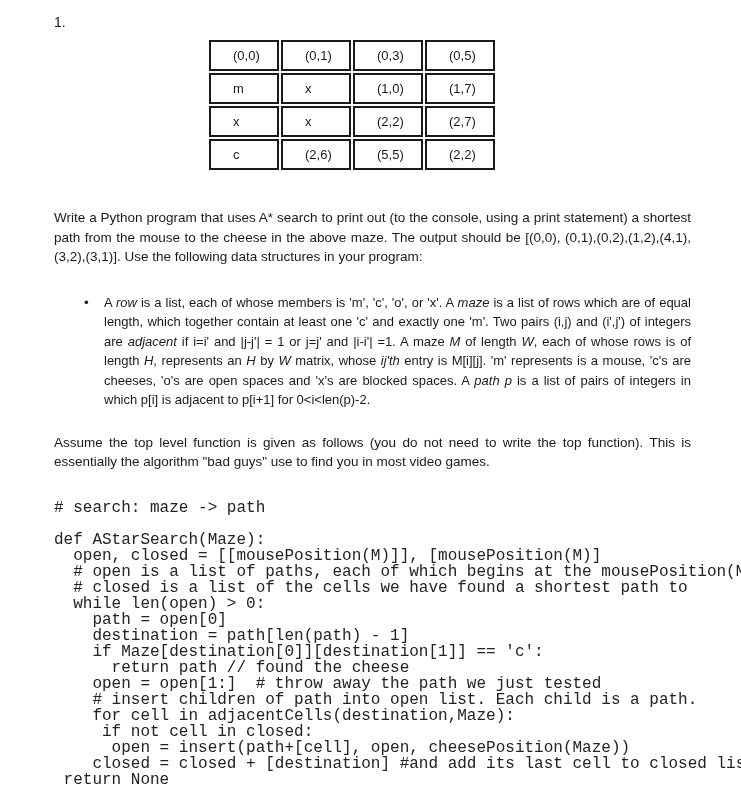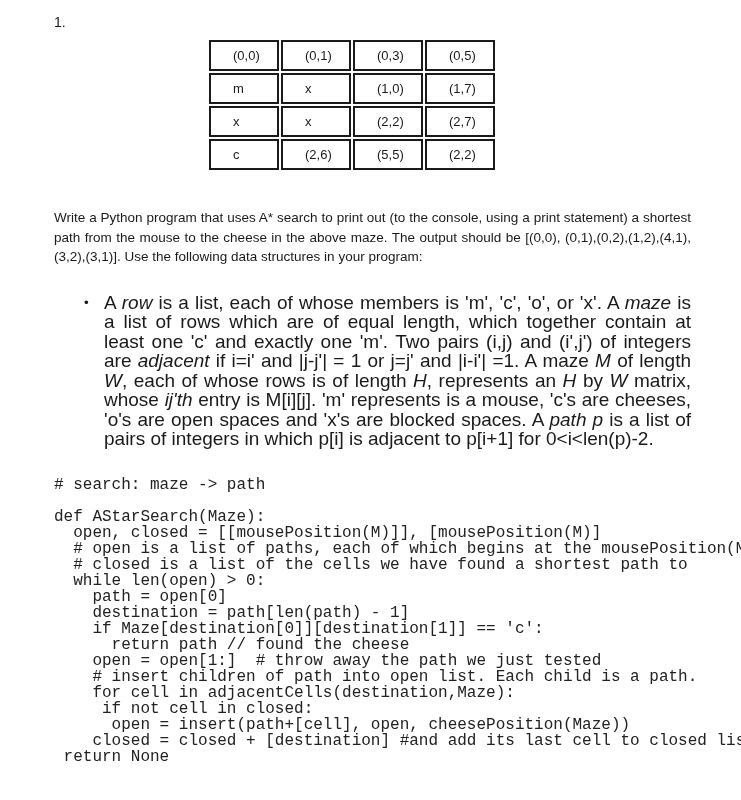--- a/index.html
+++ b/index.html
@@ -58,21 +58,21 @@
     box-sizing: border-box;
   }
   .bullet-marker {
     position: absolute;
     left: 30px;
     top: 0;
     font-size: 13.5px;
     line-height: 19.5px;
   }
   .bullet-text {
-    font-size: 19px;
+    font-size: 13px;
     line-height: 19.5px;
     text-align: justify;
   }
   .it { font-style: italic; }
   pre.code {
     margin: 28px 0 0 0;
     font-family: "Liberation Mono", "DejaVu Sans Mono", monospace;
     font-size: 16px;
     line-height: 16px;
     color: #222222;
@@ -117,20 +117,21 @@
     </table>
   </div>
 
   <p class="para intro">Write a Python program that uses A* search to print out (to the console, using a print statement) a shortest path from the mouse to the cheese in the above maze. The output should be [(0,0), (0,1),(0,2),(1,2),(4,1),(3,2),(3,1)].  Use the following data structures in your program:</p>
 
   <div class="bullet-row">
     <span class="bullet-marker">•</span>
     <div class="bullet-text"><span>A </span><span class="it">row</span><span> is a list, each of whose members is 'm', 'c', 'o', or 'x'. A </span><span class="it">maze</span><span> is a list of rows which are of equal length, which together contain at least one 'c' and exactly one 'm'. Two pairs (i,j) and (i',j') of integers are </span><span class="it">adjacent</span><span> if i=i' and |j-j'| = 1 or j=j' and |i-i'| =1. A maze </span><span class="it">M</span><span> of length </span><span class="it">W</span><span>, each of whose rows is of length </span><span class="it">H</span><span>, represents an </span><span class="it">H</span><span> by </span><span class="it">W</span><span> matrix, whose </span><span class="it">ij'th</span><span> entry is M[i][j]. 'm' represents is a mouse, 'c's are cheeses, 'o's are open spaces and 'x's are blocked spaces. A </span><span class="it">path p</span><span> is a list of pairs of integers in which p[i] is adjacent to p[i+1] for 0&lt;i&lt;len(p)-2.</span></div>
   </div>
 
+  <p class="para assume">Assume the top level function is given as follows (you do not need to write the top function). This is essentially the algorithm "bad guys" use to find you in most video games.</p>
 
   <pre class="code"># search: maze -&gt; path
 
 def AStarSearch(Maze):
   open, closed = [[mousePosition(M)]], [mousePosition(M)]
   # open is a list of paths, each of which begins at the mousePosition(M)
   # closed is a list of the cells we have found a shortest path to
   while len(open) &gt; 0:
     path = open[0]
     destination = path[len(path) - 1]

